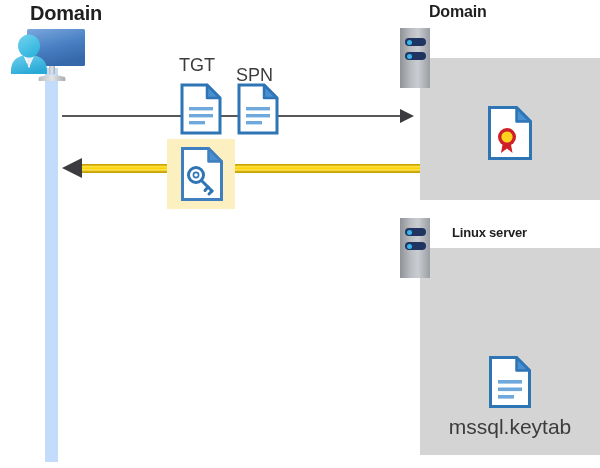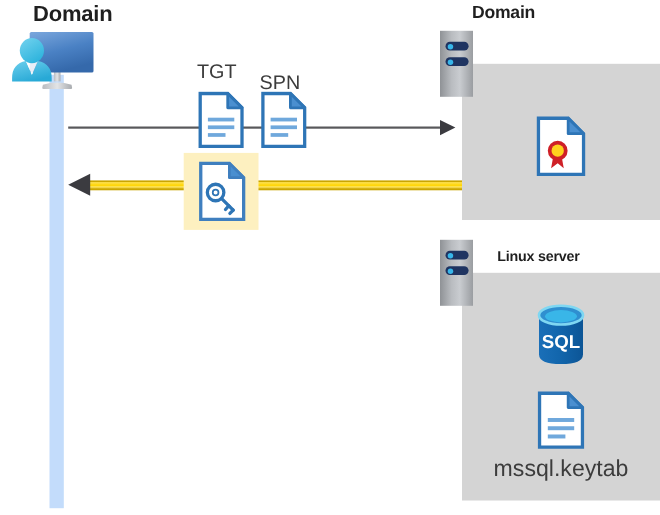--- a/index.html
+++ b/index.html
@@ -264,36 +264,20 @@
     <div class="rack-pill p1">
         <span class="led"></span>
       </div>
     <div class="rack-pill p2">
         <span class="led"></span>
       </div>
   </div>
 
   <div class="abs title" id="linux-title">Linux server</div>
 
-  <div class="doc" style="left:484px; top:276px;">
-    <svg width="52" height="58" viewBox="0 0 52 58">
-      <defs>
-        <linearGradient id="gSql" x1="0" y1="0" x2="1" y2="0">
-          <stop offset="0" stop-color="#1a6fb8"></stop>
-          <stop offset="0.45" stop-color="#1266ad"></stop>
-          <stop offset="1" stop-color="#0c5596"></stop>
-        </linearGradient>
-      </defs>
-      <path d="M6 10 h40 v36 q0 9 -20 9 q-20 0 -20 -9 Z" fill="url(#gSql)"></path>
-      <ellipse cx="26" cy="10.5" rx="20" ry="8.5" fill="#2f8fd0"></ellipse>
-      <ellipse cx="26" cy="10.5" rx="20" ry="8.5" fill="none" stroke="#7fd7f2" stroke-width="2.4"></ellipse>
-      <ellipse cx="26" cy="11.5" rx="14.5" ry="5.6" fill="#39b6e8"></ellipse>
-      <text x="26" y="40" text-anchor="middle" font-family="'Liberation Sans', sans-serif" font-size="17" font-weight="bold" fill="#ffffff">SQL</text>
-    </svg>
-  </div>
 
   <div class="doc" style="left:488px; top:355px;">
     <svg width="44" height="54" viewBox="0 0 44 54">
       <path d="M2.5 2.5 h26 l13 13 v36 H2.5 Z" fill="#ffffff" stroke="#2e75b6" stroke-width="3"></path>
       <path d="M28.5 2.5 v13 h13 Z" fill="#4a8fd0" stroke="#2e75b6" stroke-width="2.5" stroke-linejoin="round"></path>
       <rect x="10" y="25" width="24" height="3.6" fill="#6fa8dc"></rect>
       <rect x="10" y="32.5" width="24" height="3.6" fill="#6fa8dc"></rect>
       <rect x="10" y="40" width="16" height="3.6" fill="#6fa8dc"></rect>
     </svg>
   </div>

